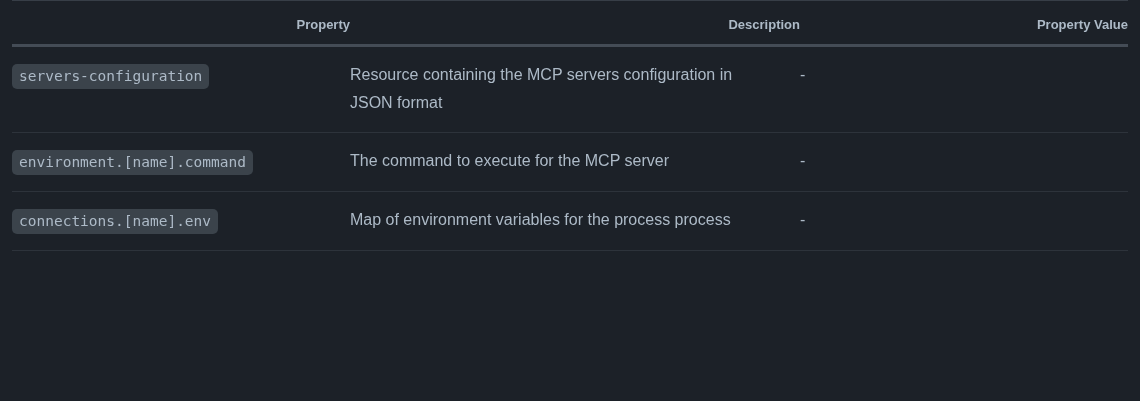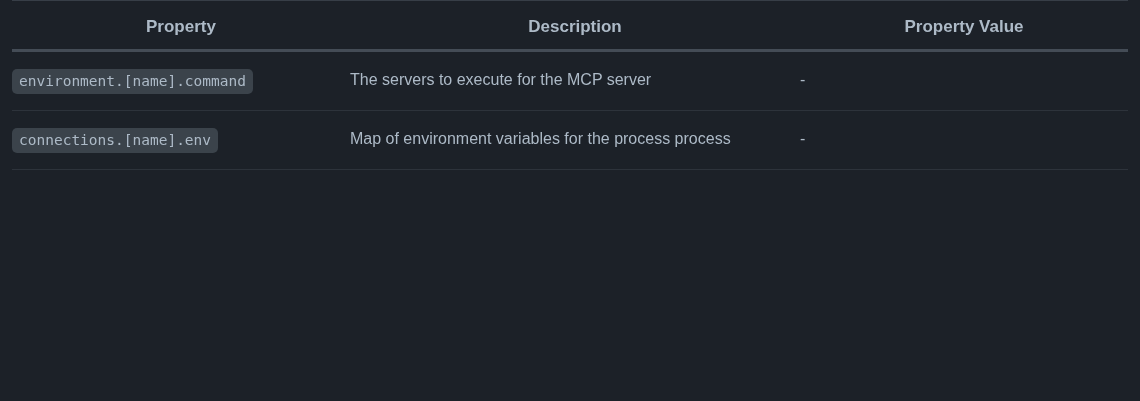--- a/index.html
+++ b/index.html
@@ -18,23 +18,23 @@
     width:1116px;
     border-collapse:collapse;
     table-layout:fixed;
   }
   col.c-prop { width:338px; }
   col.c-desc { width:450px; }
   col.c-def  { width:328px; }
 
   thead tr.head-row { }
   thead th {
-    text-align:center;
+    text-align:right;
     vertical-align:bottom;
-    font-size:17px;
+    font-size:13px;
     font-weight:bold;
     color:#adbac7;
     padding:16px 0 12px 0;
     border-top:1px solid #373e47;
     border-bottom:3px solid #444c56;
     white-space:nowrap;
     margin-top:18px;
   }
   tbody td {
     vertical-align:top;
@@ -76,24 +76,35 @@
     <thead>
       <tr class="head-row">
         <th>Property</th>
         <th>Description</th>
         <th>Property Value</th>
       </tr>
     </thead>
     <tbody>
       <tr>
         <td class="prop-cell">
+          <code class="badge">servers-configuration</code>
+        </td>
+        <td class="desc-cell">
+          <span class="desc-text">Resource containing the MCP servers configuration in JSON format</span>
+        </td>
+        <td class="def-cell">
+          <span class="dash">-</span>
+        </td>
+      </tr>
+      <tr>
+        <td class="prop-cell">
           <code class="badge">environment.[name].command</code>
         </td>
         <td class="desc-cell">
-          <span class="desc-text">The servers to execute for the MCP server</span>
+          <span class="desc-text">The command to execute for the MCP server</span>
         </td>
         <td class="def-cell">
           <span class="dash">-</span>
         </td>
       </tr>
       <tr>
         <td class="prop-cell">
           <code class="badge">connections.[name].env</code>
         </td>
         <td class="desc-cell">

